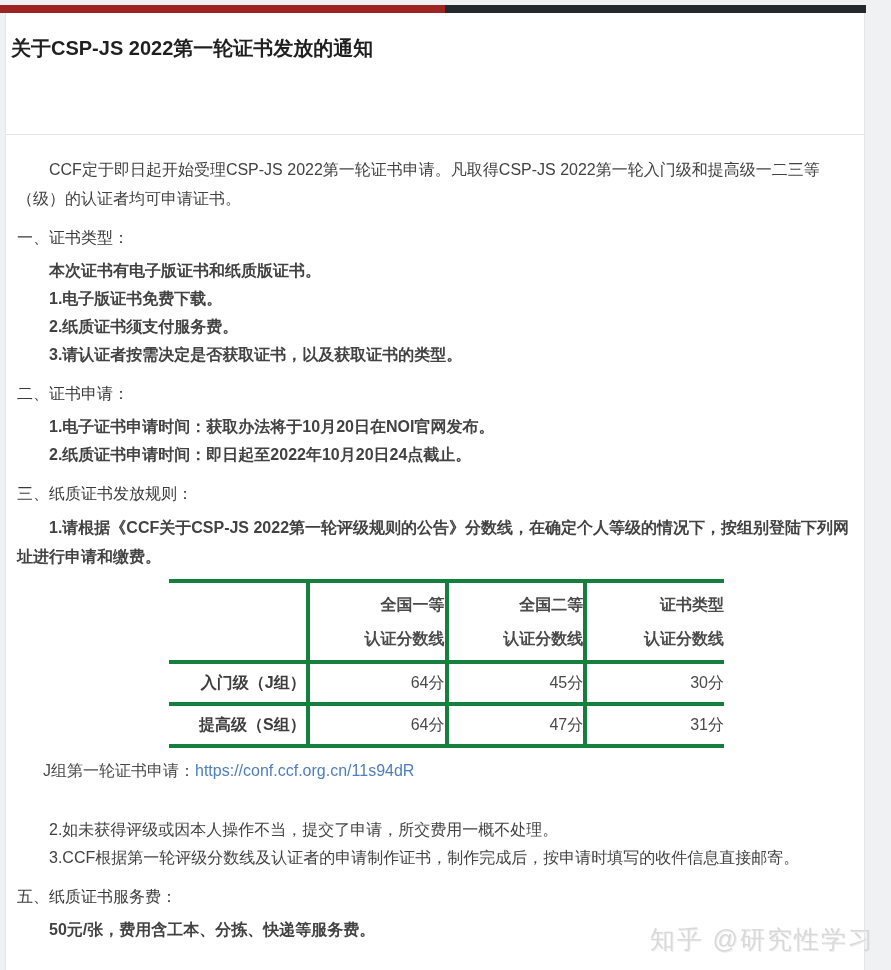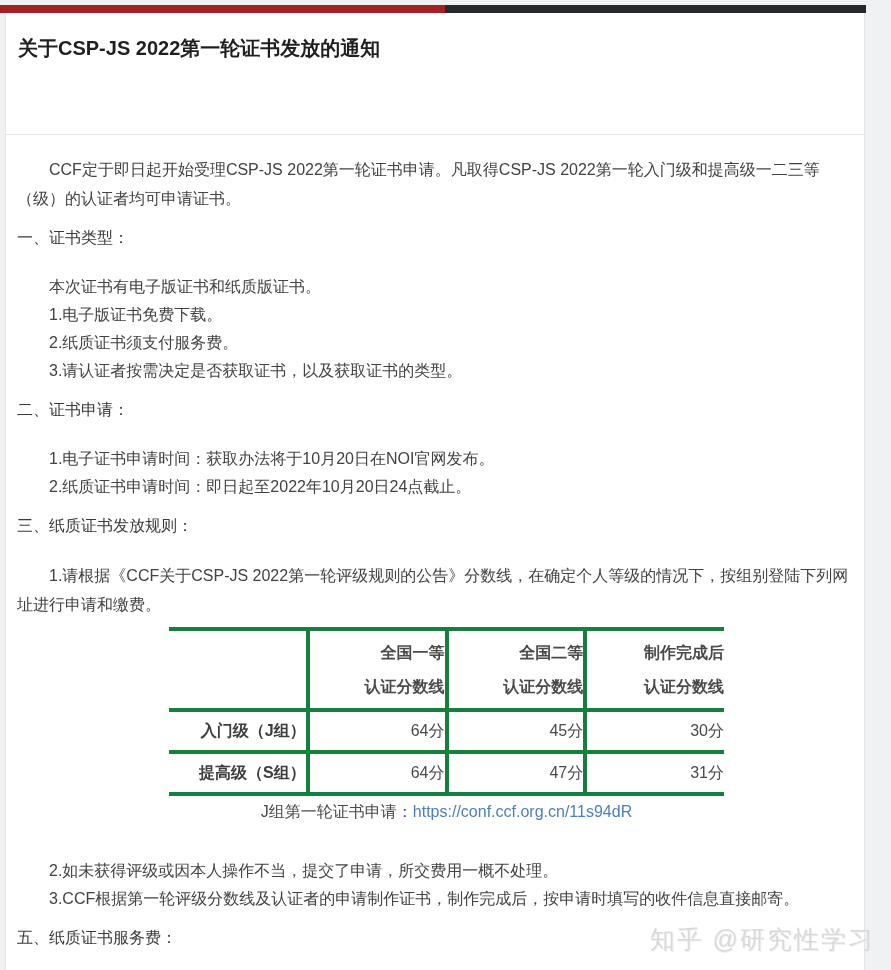--- a/index.html
+++ b/index.html
@@ -11,50 +11,50 @@
   .topbar{position:absolute;top:5px;left:0;width:866px;height:8px;display:flex;}
   .topbar-red{width:445px;height:100%;background:#9e2423;}
   .topbar-dark{flex:1;height:100%;background:#26292c;}
 
   .card{
     position:absolute;left:5px;top:13px;width:860px;height:957px;
     background:#ffffff;box-sizing:border-box;
     border-left:1px solid #e4e6e8;border-right:1px solid #e4e6e8;
   }
   .doc-header{
-    height:122px;box-sizing:border-box;padding:22px 12px 0;
+    height:122px;box-sizing:border-box;padding:22px 5px 0;
     border-bottom:1px solid #e3e3e3;
   }
   .doc-title{
     font-size:20px;font-weight:bold;color:#1f1f1f;line-height:26px;margin:0;
   }
   .doc-body{
     padding:20px 14px 0 11px;font-size:16px;color:#424242;
   }
   .para{ text-indent:2em; line-height:29px; margin:0; }
   .item{ text-indent:2em; line-height:28px; margin:0; }
   .heading{ font-weight:normal; color:#3a3a3a; line-height:22px; margin:14px 0 0; }
-  .group{ margin-top:24px; }
+  .group{ margin-top:8px;font-weight:bold; }
 
   table.score{
     border-collapse:collapse; margin:8px 0 0 152px; width:555px;
     table-layout:fixed; color:#4a4a4a; font-size:16px;
   }
   table.score td{
     border:4px solid #15803d; text-align:right; vertical-align:middle;
     padding:0; height:38px;
   }
   table.score tr td:first-child{ border-left:none; }
   table.score tr td:last-child{ border-right:none; }
   table.score tr.head td{ height:77px; font-weight:600; }
   table.score tr.head td div{ line-height:22px; }
   table.score tr.head td div:first-child{ margin-bottom:12px; }
   td.rowlabel{ font-weight:bold; color:#3d3d3d; }
 
-  .links{ text-align:center; padding-left:26px; margin-top:1px; }
+  .links{ padding-left:26px; margin-top:8px; }
   .link-line{ line-height:30px; color:#4a4a4a; font-size:16px; }
   .link-line a{ color:#4d7ebf; text-decoration:none; }
 
   .after-table{ margin-top:30px; }
 
   .watermark{
     position:absolute; right:16px; bottom:14px;
     font-size:25px; letter-spacing:2px; color:#d9d9d9;
     text-shadow:1px 1px 0 #efefef;
   }
@@ -102,21 +102,21 @@
           <td class="corner"></td>
           <td>
             <div>全国一等</div>
             <div>认证分数线</div>
           </td>
           <td>
             <div>全国二等</div>
             <div>认证分数线</div>
           </td>
           <td>
-            <div>制作完成后</div>
+            <div>证书类型</div>
             <div>认证分数线</div>
           </td>
         </tr>
         <tr>
           <td class="rowlabel">入门级（J组）</td>
           <td>64分</td>
           <td>45分</td>
           <td>30分</td>
         </tr>
         <tr>

